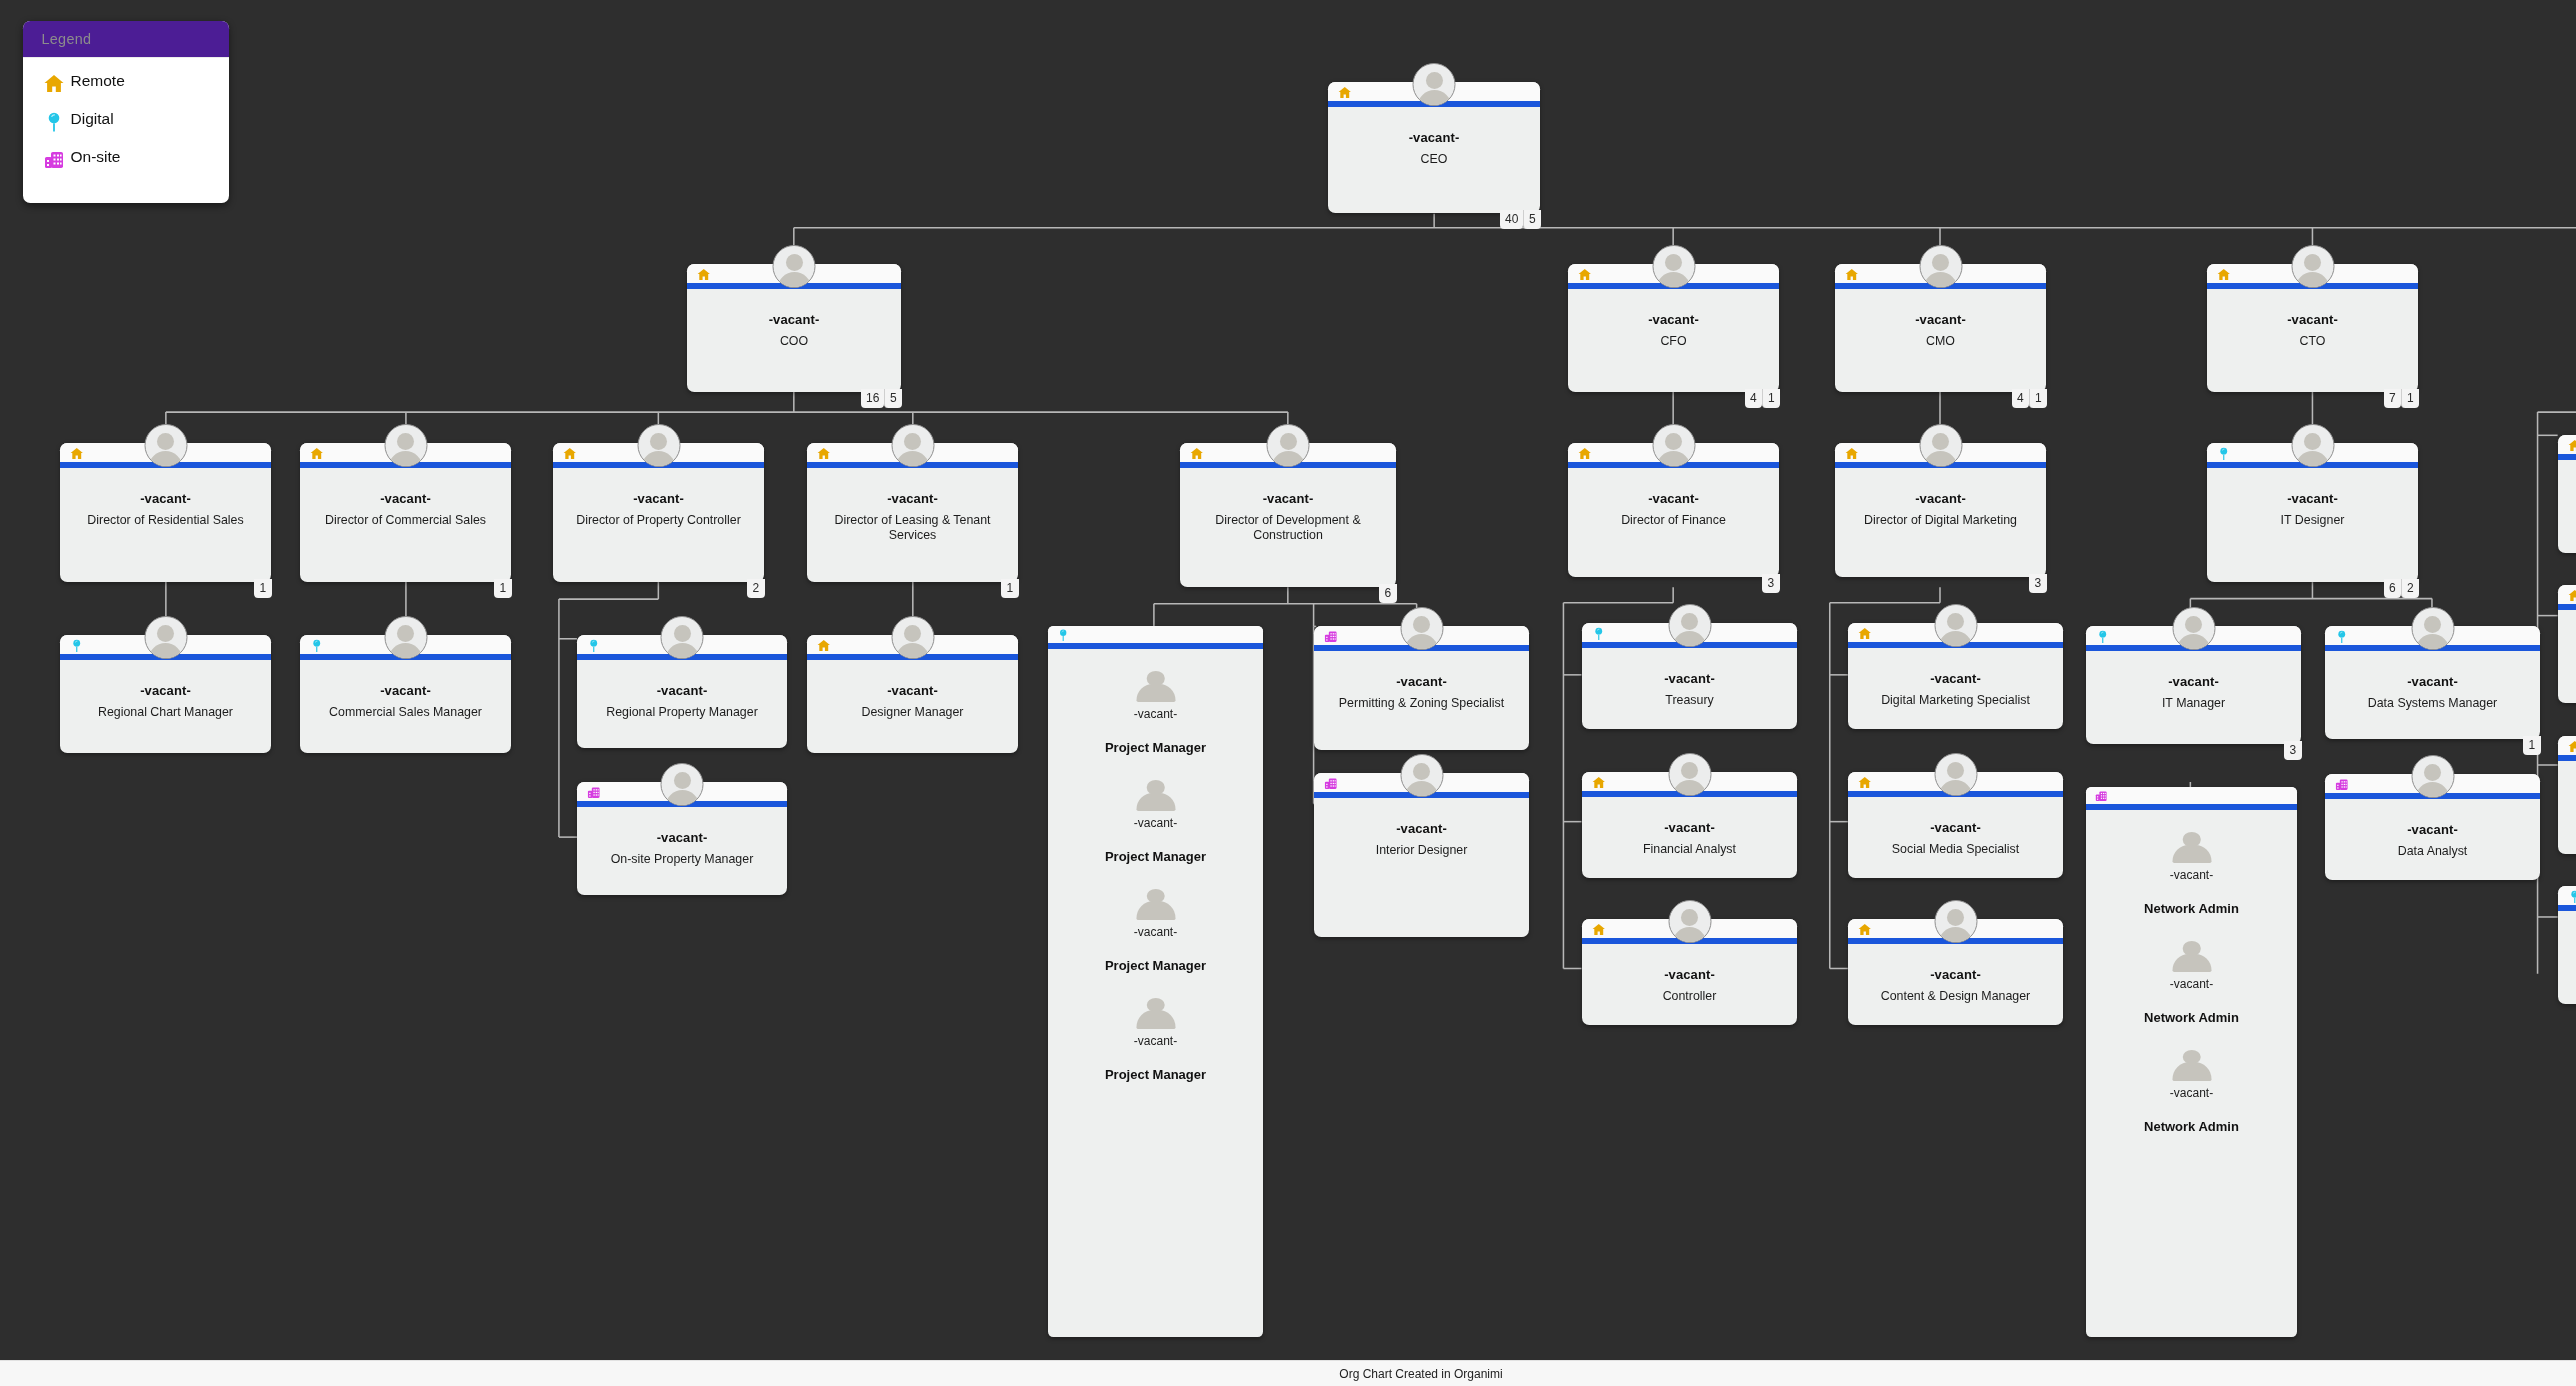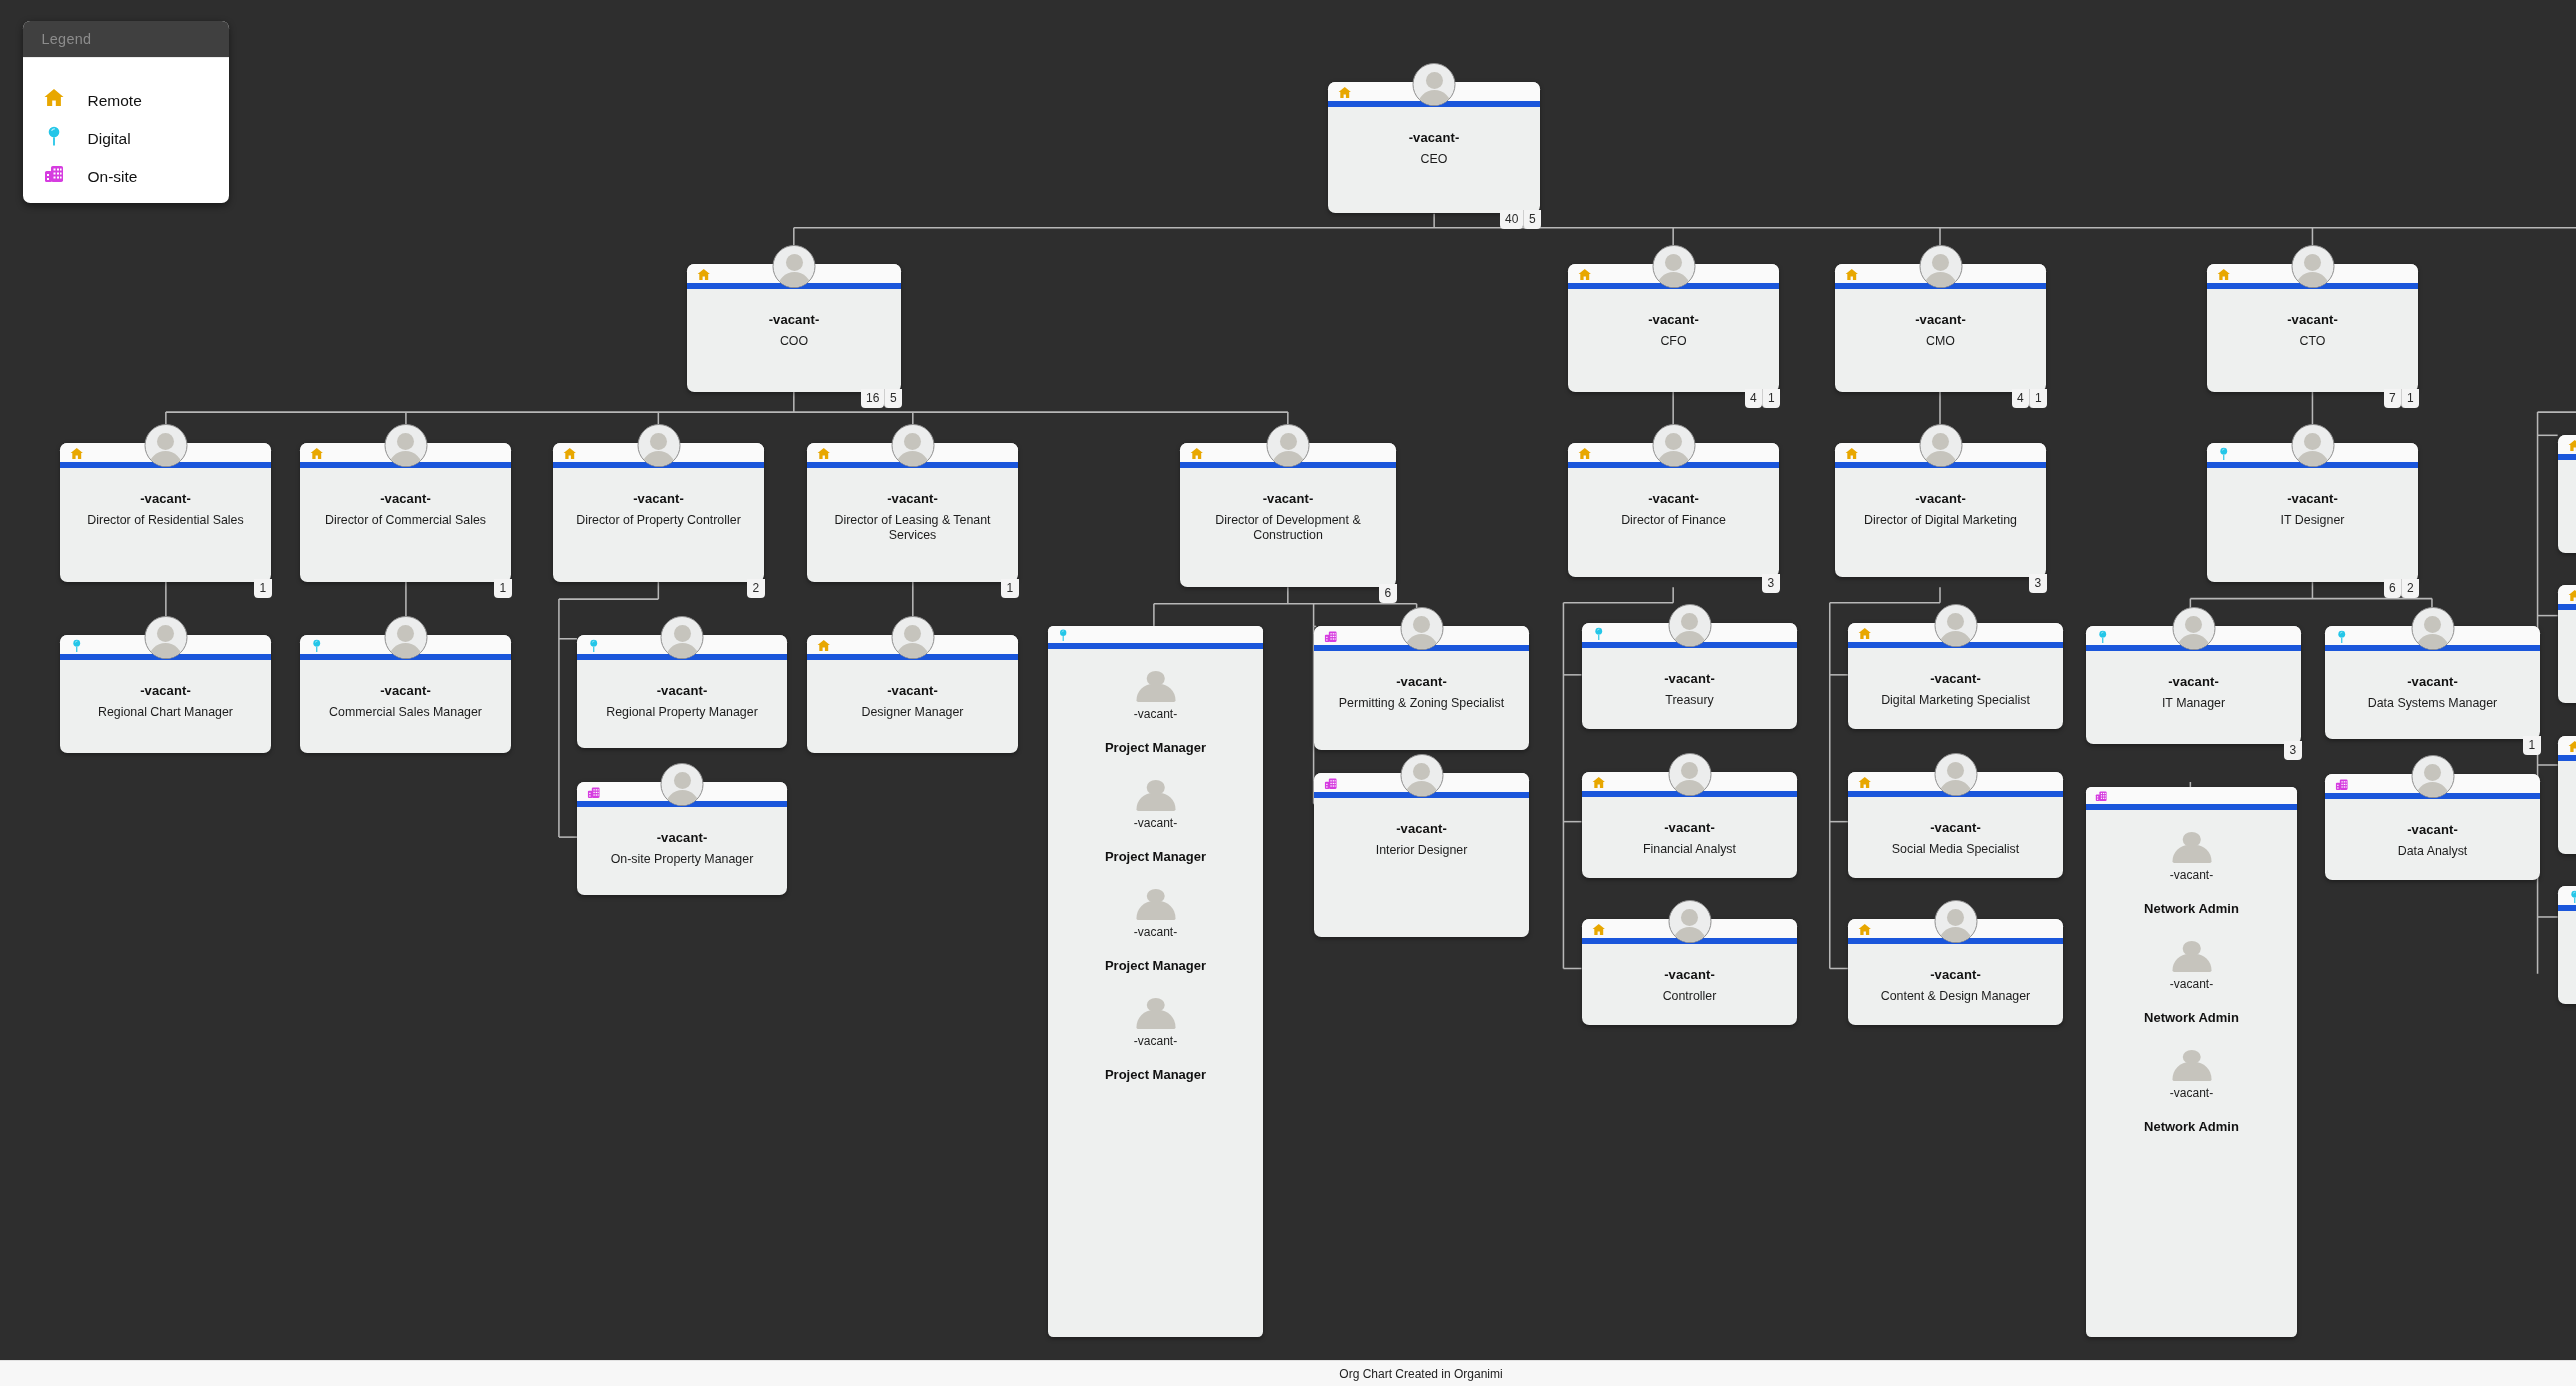--- a/index.html
+++ b/index.html
@@ -18,27 +18,27 @@
   #wires { position:absolute; left:0; top:0; width:2842px; height:1360px; }
 
   
   #legend {
     position:absolute; left:23px; top:20.6px; width:206px;
     background:#fff; border-radius:7.2px;
     box-shadow:0 2.1px 7.2px rgba(0,0,0,.45);
     overflow:hidden;
   }
   #legend .lg-head {
-    background:#404040; border-bottom:0.5px solid #ececec;
+    background:#4c1d95; border-bottom:0.5px solid #ececec;
     padding:10.3px 18.5px 10.3px 18.5px;
     font-size:14.4px; color:#8c8c8c; letter-spacing:0.3px;
   }
   #legend .lg-body { padding:13.4px 18.5px 17.5px 18.5px; }
   #legend .lg-row {
-    display:flex; align-items:flex-end; gap:22px;
+    display:flex; align-items:flex-start; gap:5px;
     height:38px;
   }
   #legend .lg-ico { width:24px; height:24px; display:flex; align-items:center; justify-content:center; }
   #legend .lg-txt { font-size:15.5px; color:#111; }
 
   
   .node {
     position:absolute;
     background:#eef0ef;
     border-radius:7.2px;

